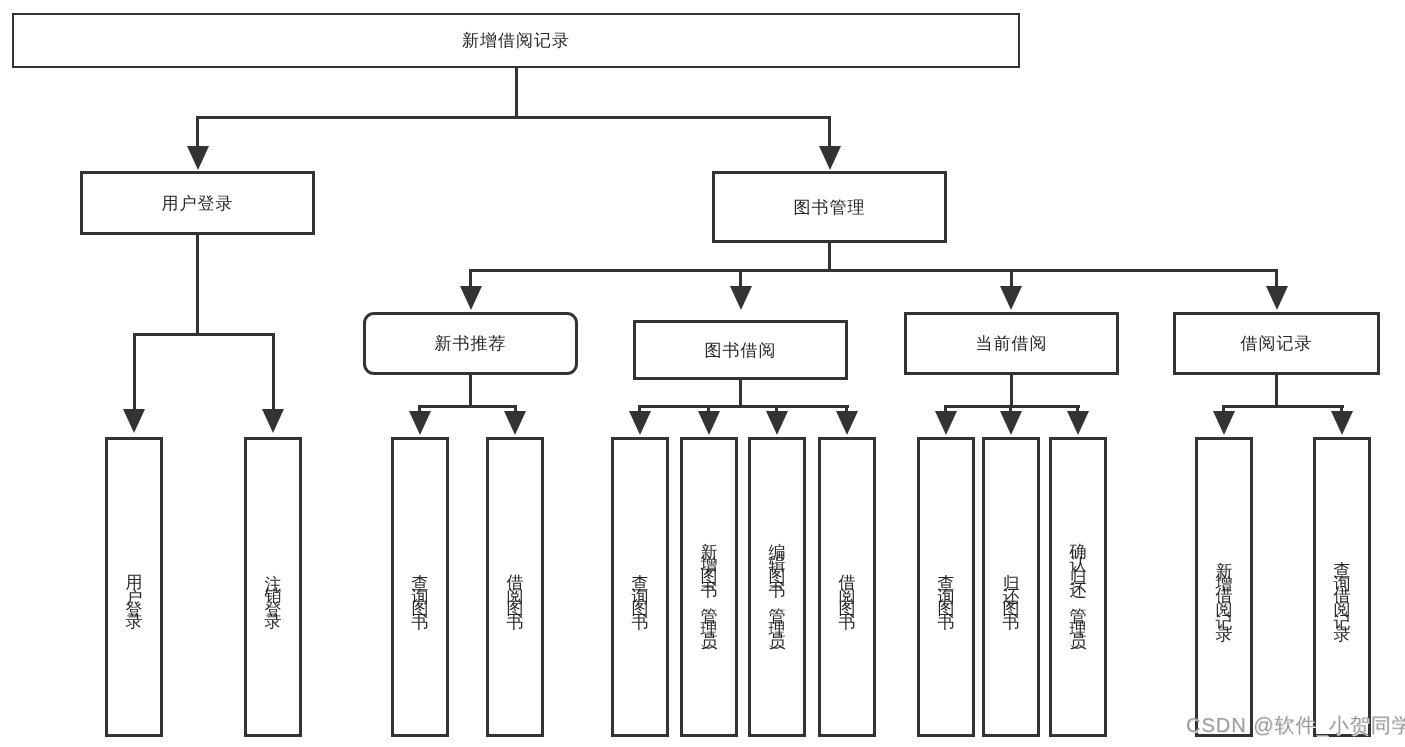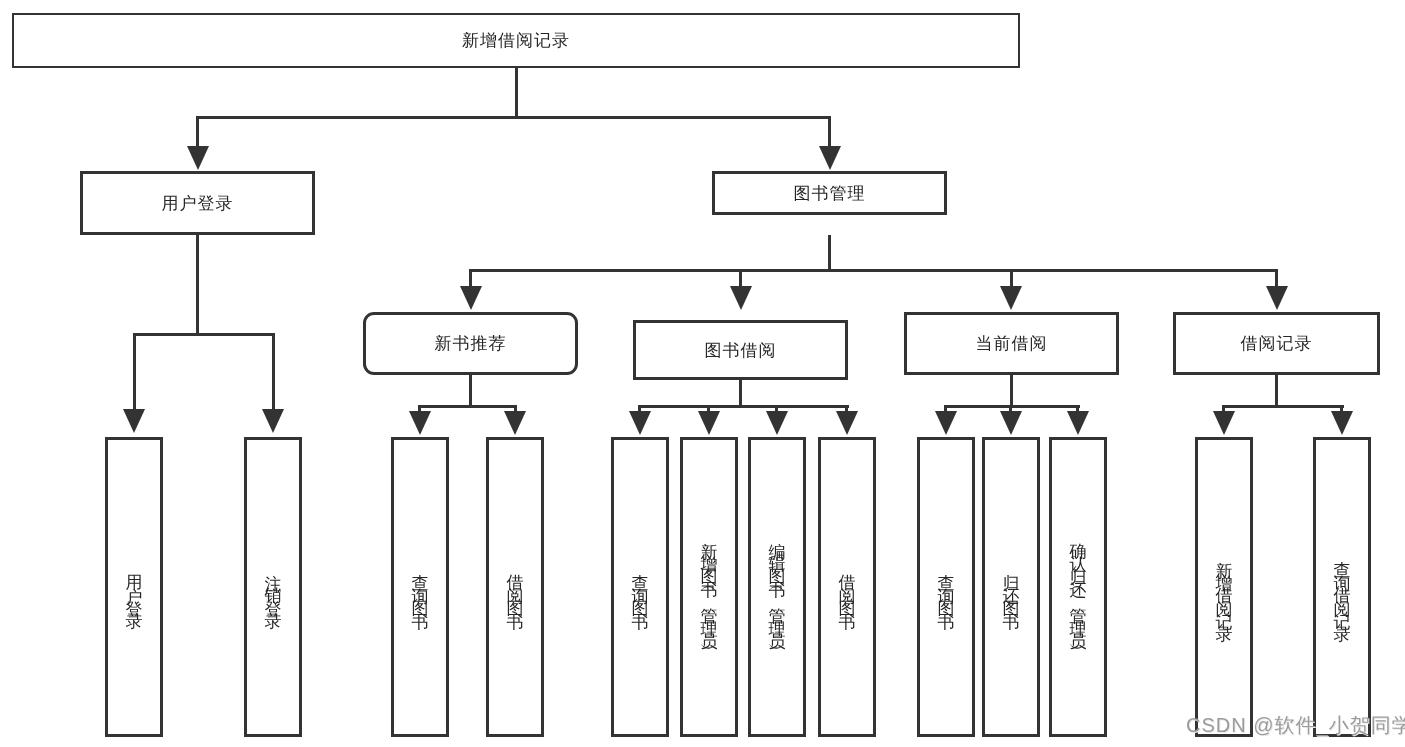--- a/index.html
+++ b/index.html
@@ -123,21 +123,21 @@
   <div class="vl" style="left:1340px;top:405px;height:10px;"></div>
   <div class="ah" style="left:1331px;top:411px;"></div>
 
   <div class="box thin" style="left:12px;top:13px;width:1008px;height:55px;">
     <span class="lbl">新增借阅记录</span>
   </div>
 
   <div class="box" style="left:80px;top:171px;width:235px;height:64px;">
     <span class="lbl">用户登录</span>
   </div>
-  <div class="box" style="left:712px;top:171px;width:235px;height:44px;">
+  <div class="box" style="left:712px;top:171px;width:235px;height:72px;">
     <span class="lbl">图书管理</span>
   </div>
 
   <div class="box" style="left:363px;top:312px;width:215px;height:63px;border-radius:11px;">
     <span class="lbl">新书推荐</span>
   </div>
   <div class="box" style="left:633px;top:312px;width:215px;height:60px;margin-top:8px;">
     <span class="lbl">图书借阅</span>
   </div>
   <div class="box" style="left:904px;top:312px;width:215px;height:63px;text-align:right;">

